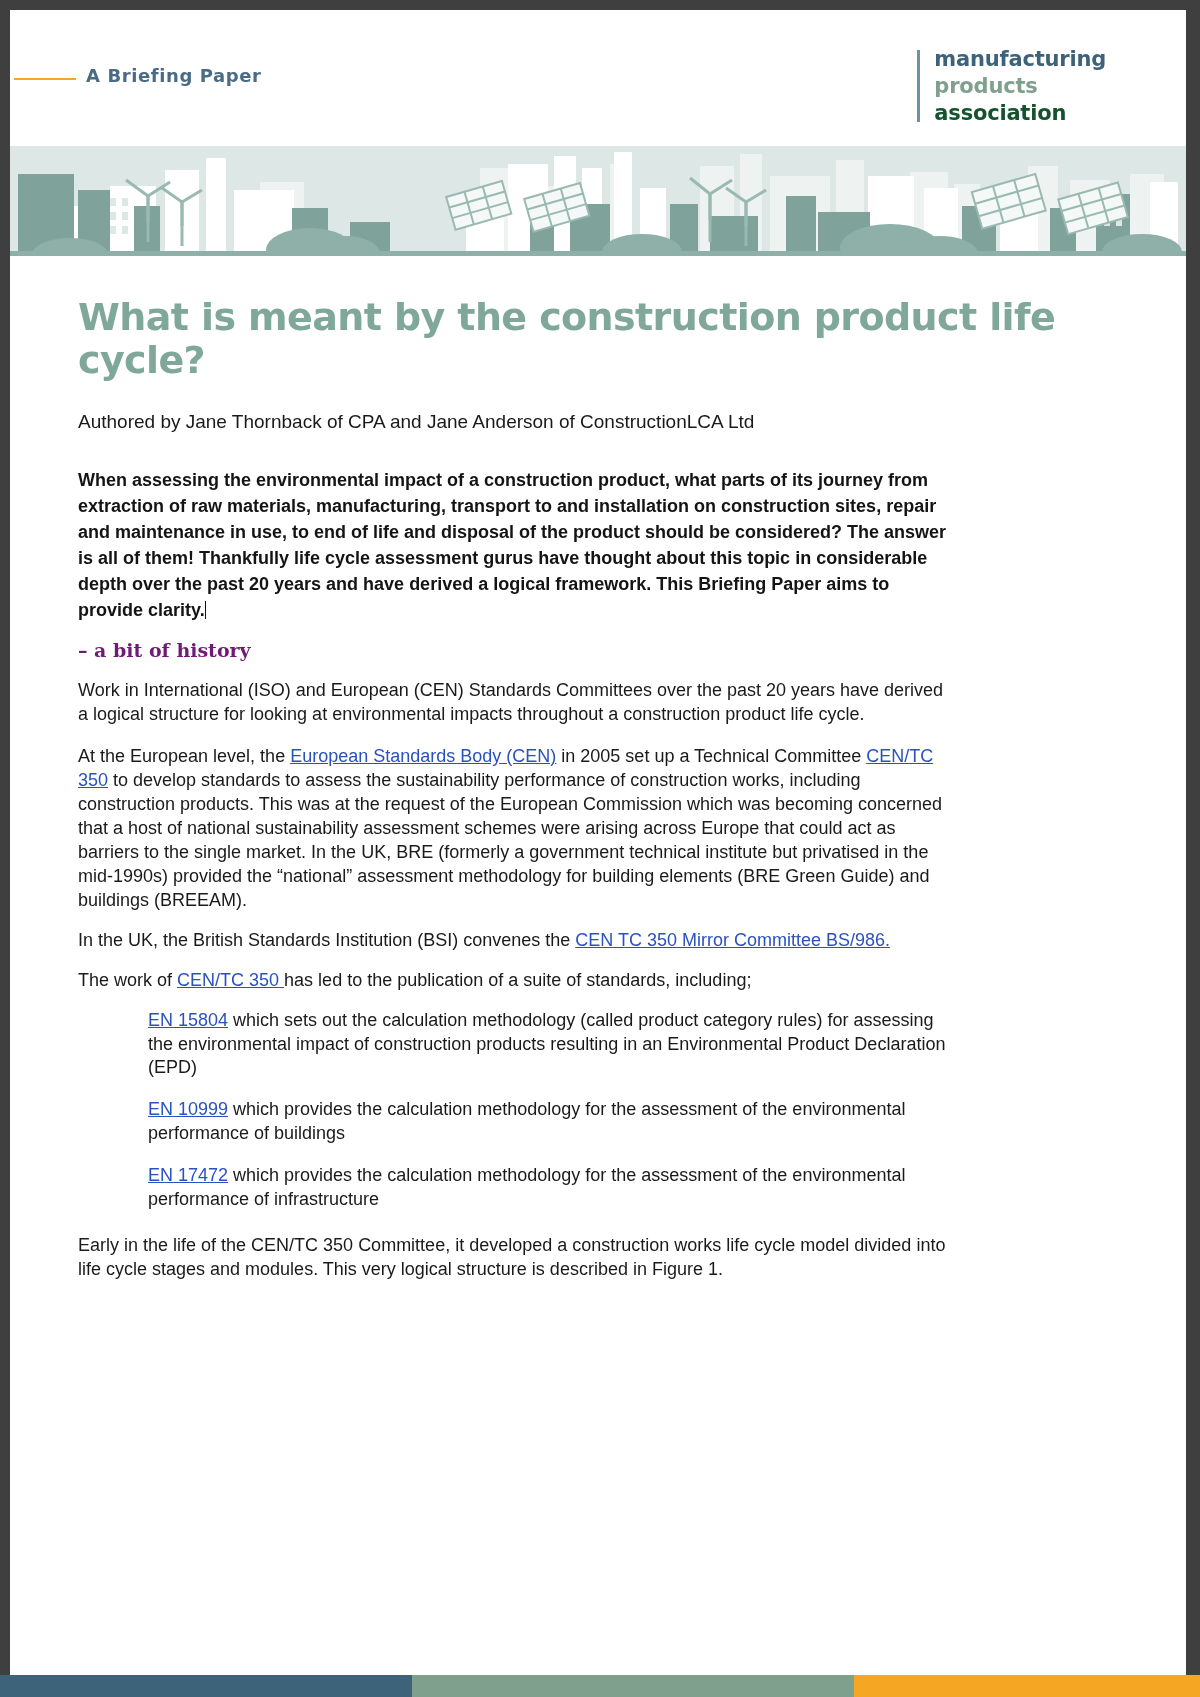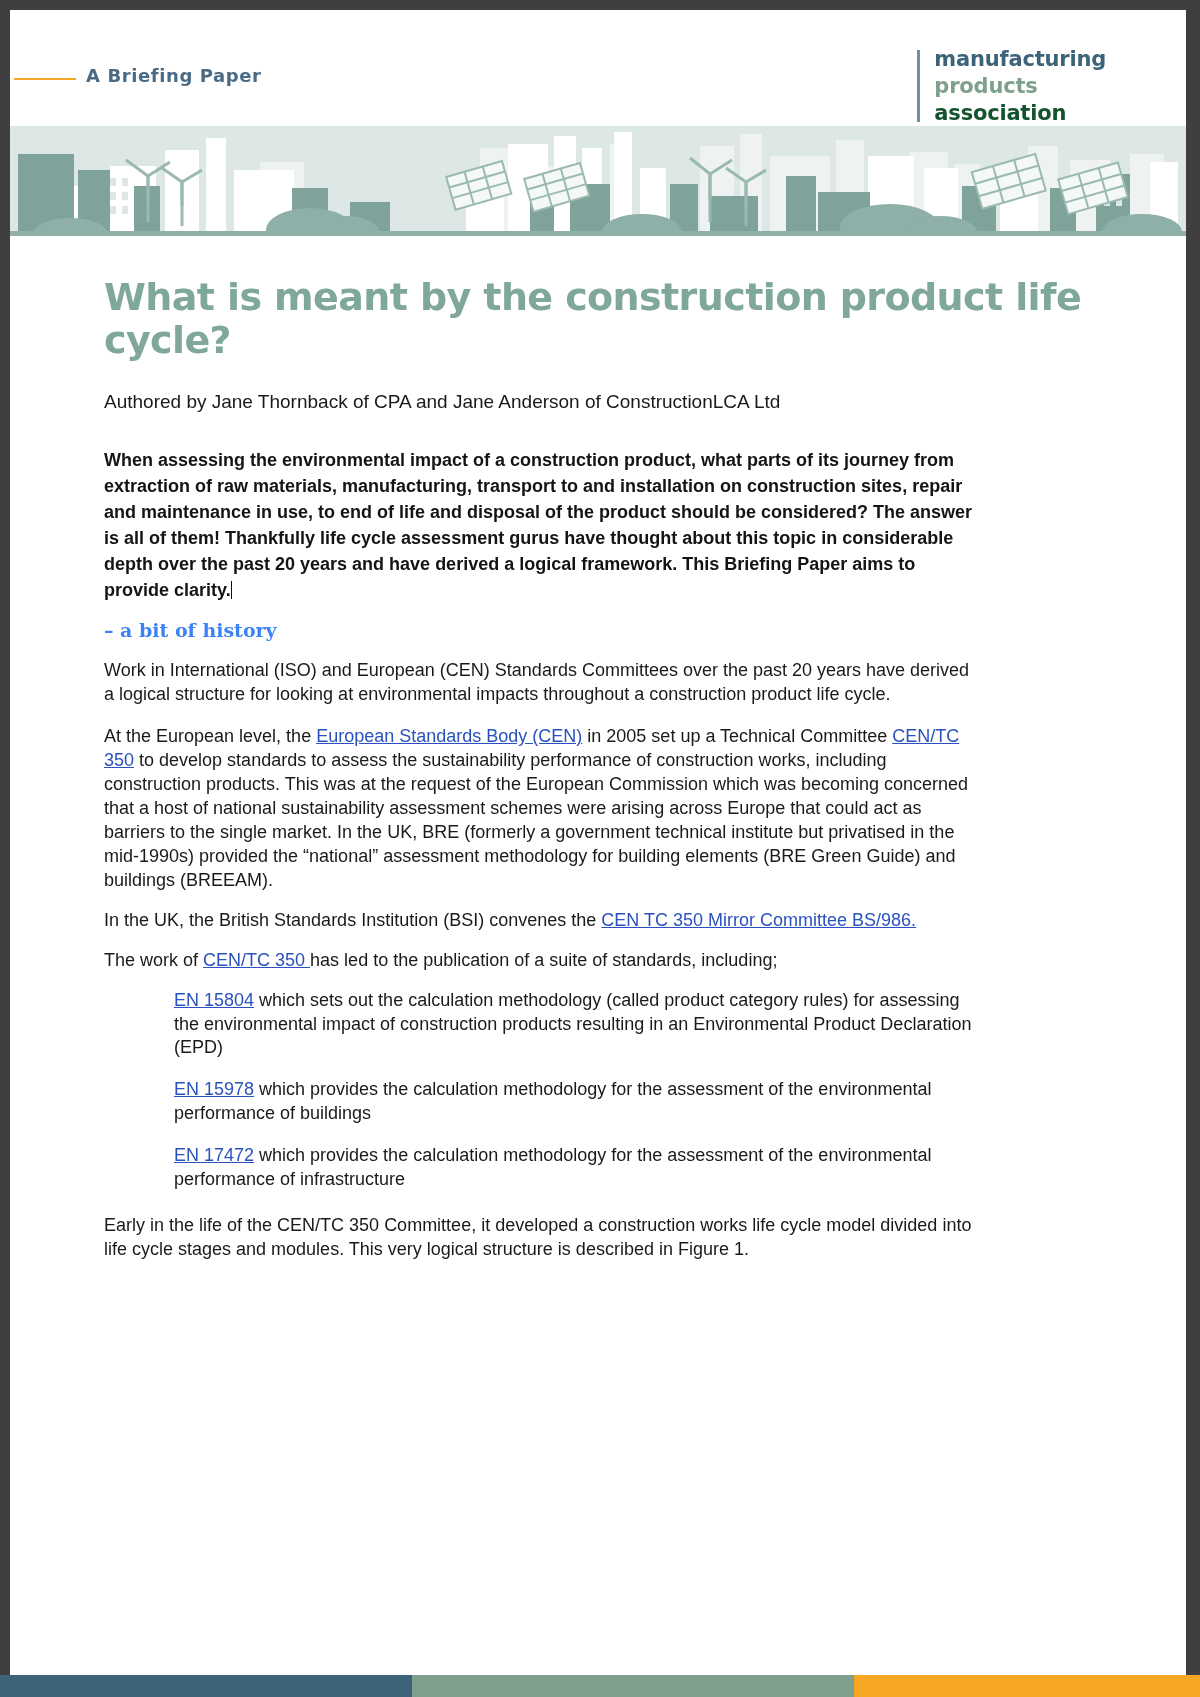--- a/index.html
+++ b/index.html
@@ -42,21 +42,21 @@
     left: 10px;
     top: 10px;
     width: 1176px;
     height: 1687px;
     background: #ffffff;
   }
 
   
   .header {
     position: relative;
-    height: 116px;
+    height: 136px;
   }
   .brief-rule {
     position: absolute;
     left: 4px;
     top: 68px;
     width: 62px;
     height: 2px;
     background: #f5a623;
   }
   .brief-label {
@@ -107,21 +107,21 @@
   .banner {
     position: relative;
     height: 110px;
     background: #dde7e6;
     overflow: hidden;
   }
   .banner svg { display: block; }
 
   
   .content {
-    padding: 40px 86px 0 94px;
+    padding: 40px 86px 0 68px;
   }
   h1.doc-title {
     margin: 0;
     font-family: "DejaVu Sans", sans-serif;
     font-size: 38px;
     font-weight: bold;
     color: #7fa79a;
     letter-spacing: -0.6px;
     line-height: 1.12;
   }
@@ -152,21 +152,21 @@
     font-size: 19px;
     font-weight: bold;
     color: #111;
     letter-spacing: -0.2px;
   }
   h3.sec-sub {
     margin: 16px 0 0 0;
     font-family: "DejaVu Serif", serif;
     font-size: 19px;
     font-weight: bold;
-    color: #3b82f6;
+    color: #701a75;
   }
   p.body {
     margin: 18px 0 0 0;
     font-size: 18px;
     color: #1a1a1a;
     line-height: 1.33;
     max-width: 880px;
   }
   p.body.tight { margin-top: 16px; }
   .lnk {
@@ -394,21 +394,21 @@
       <p class="body">Work in International (ISO) and European (CEN) Standards Committees over the past 20 years have derived a logical structure for looking at environmental impacts throughout a construction product life cycle.</p>
 
       <p class="body"><span>At the European level, the </span><a class="lnk" href="#">European Standards Body (CEN)</a><span> in 2005 set up a Technical Committee </span><a class="lnk" href="#">CEN/TC 350</a><span> to develop standards to assess the sustainability performance of construction works, including construction products.  This was at the request of the European Commission which was becoming concerned that a host of national sustainability assessment schemes were arising across Europe that could act as barriers to the single market.  In the UK, BRE (formerly a government technical institute but privatised in the mid-1990s) provided the “national” assessment methodology for building elements (BRE Green Guide) and buildings (BREEAM).</span></p>
 
       <p class="body tight"><span>In the UK, the British Standards Institution (BSI) convenes the </span><a class="lnk" href="#">CEN TC 350 Mirror Committee BS/986.</a></p>
 
       <p class="body tight"><span>The work of </span><a class="lnk" href="#">CEN/TC 350 </a><span>has led to the publication of a suite of standards, including;</span></p>
 
       <ul class="std-list">
         <li><a class="lnk" href="#">EN 15804</a><span> which sets out the calculation methodology (called product category rules) for assessing the environmental impact of construction products resulting in an Environmental Product Declaration (EPD)</span></li>
-        <li><a class="lnk" href="#">EN 15978</a><span> which provides the calculation methodology for the assessment of the environmental performance of buildings</span></li>
+        <li><a class="lnk" href="#">EN 10999</a><span> which provides the calculation methodology for the assessment of the environmental performance of buildings</span></li>
         <li><a class="lnk" href="#">EN 17472</a><span> which provides the calculation methodology for the assessment of the environmental performance of infrastructure</span></li>
       </ul>
 
       <p class="closing">Early in the life of the CEN/TC 350 Committee, it developed a construction works life cycle model divided into life cycle stages and modules.  This very logical structure is described in Figure 1.</p>
     </div>
 
   </div>
 
   <div class="bottom-bar">
     <div class="bb-seg bb1"></div>

